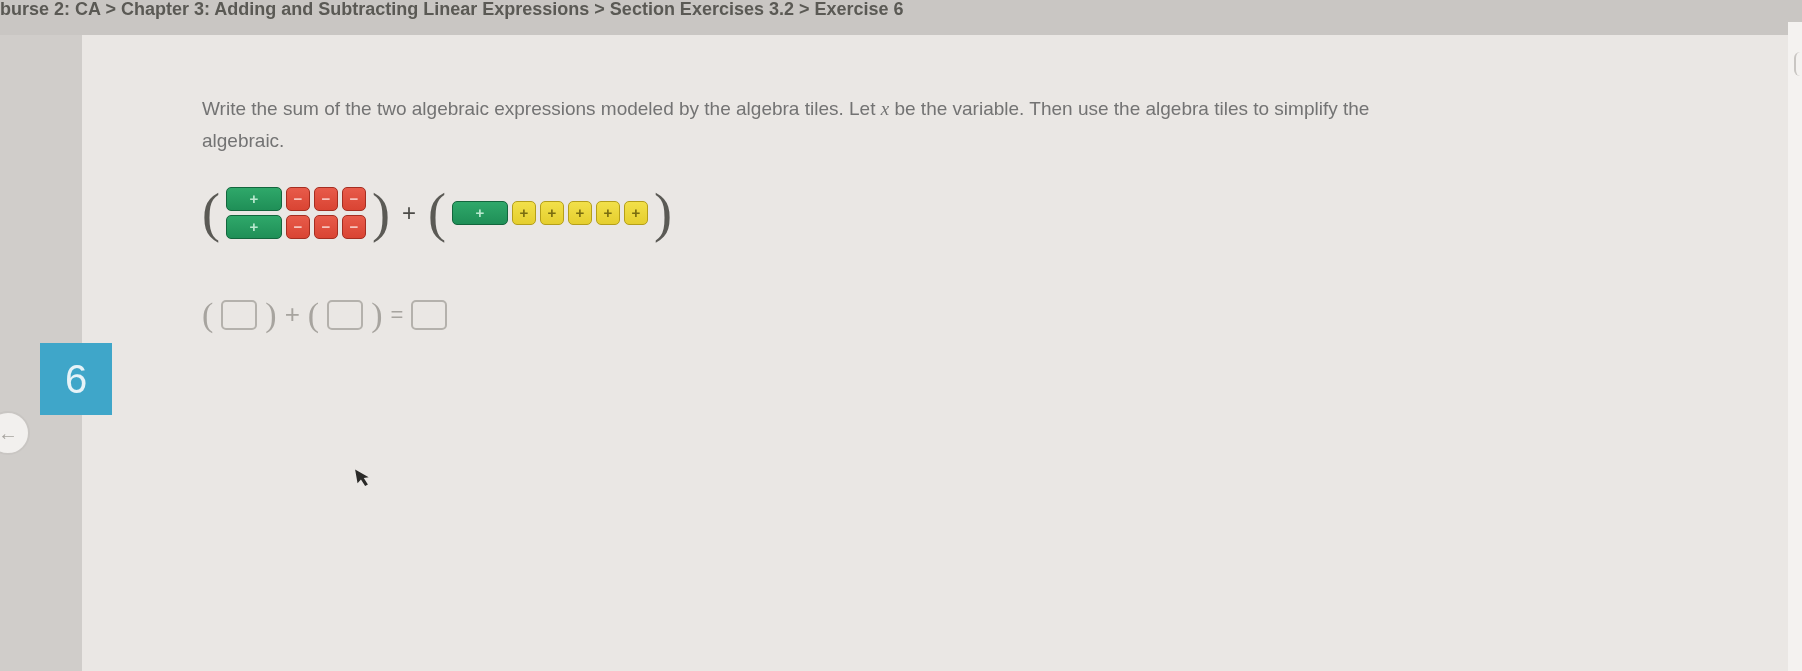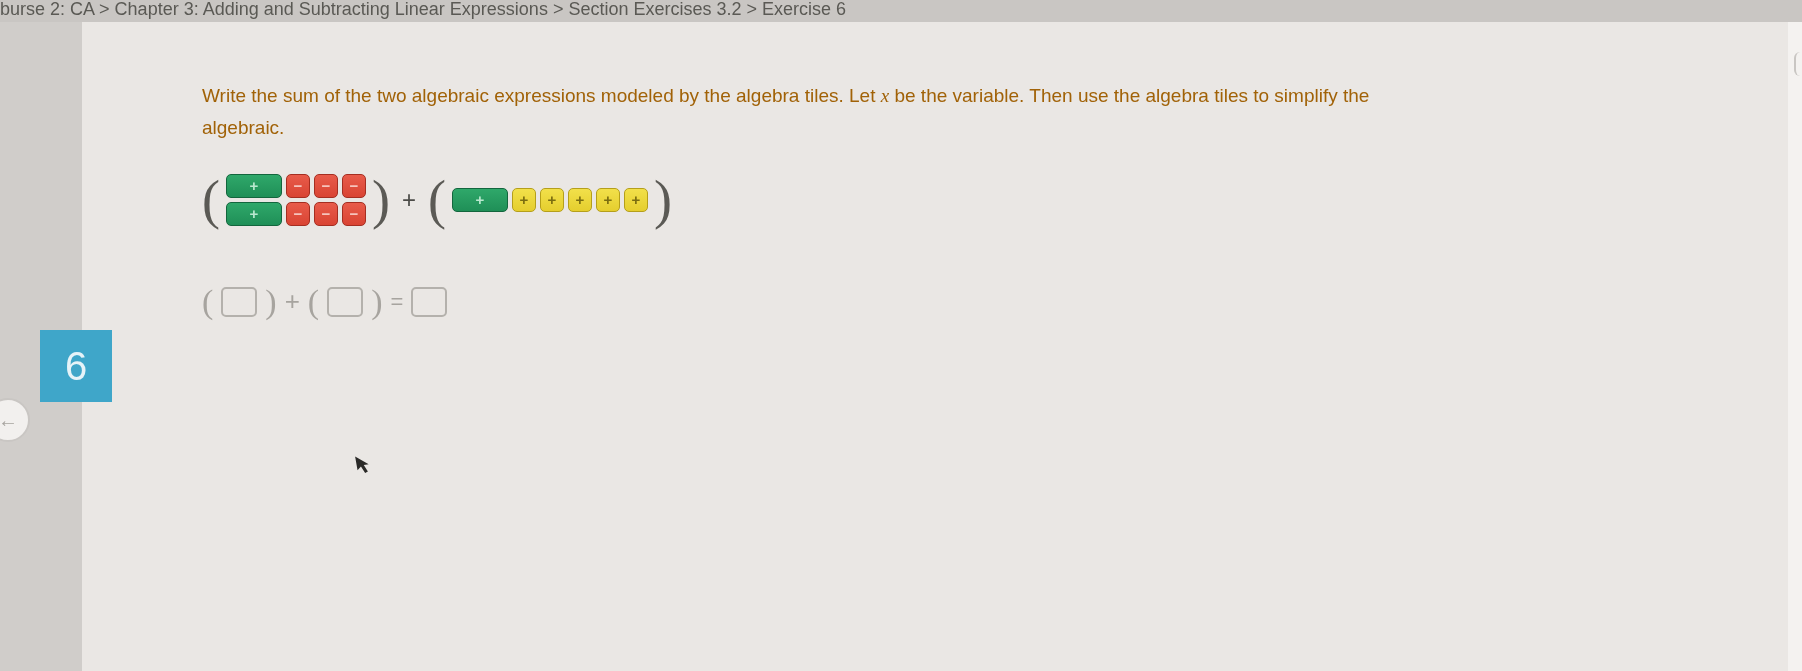--- a/index.html
+++ b/index.html
@@ -8,23 +8,23 @@
     background: #d5d2cf;
     width: 1802px;
     height: 671px;
     overflow: hidden;
     position: relative;
   }
   .breadcrumb {
     background: #c9c6c3;
     color: #5a5954;
     font-size: 18px;
-    font-weight: 400;
+    font-weight: 700;
     padding: 0 0 4px 0;
-    height: 22px;
+    height: 35px;
     line-height: 18px;
   }
   .main-area {
     display: flex;
     height: calc(100% - 22px);
   }
   .left-gutter {
     width: 82px;
     background: #d0cdca;
     position: relative;
@@ -45,21 +45,21 @@
     color: #a7a49f;
     font-size: 20px;
   }
   .content-panel {
     background: #eae7e4;
     flex: 1;
     position: relative;
     padding: 58px 60px 40px 120px;
   }
   .prompt-text {
-    color: #a16207;
+    color: #737373;
     font-size: 19px;
     line-height: 1.7;
     max-width: 1300px;
   }
   .var-x { font-style: italic; font-family: Georgia, "Times New Roman", serif; }
   .tiles-row {
     margin-top: 28px;
     display: flex;
     align-items: center;
     gap: 6px;

